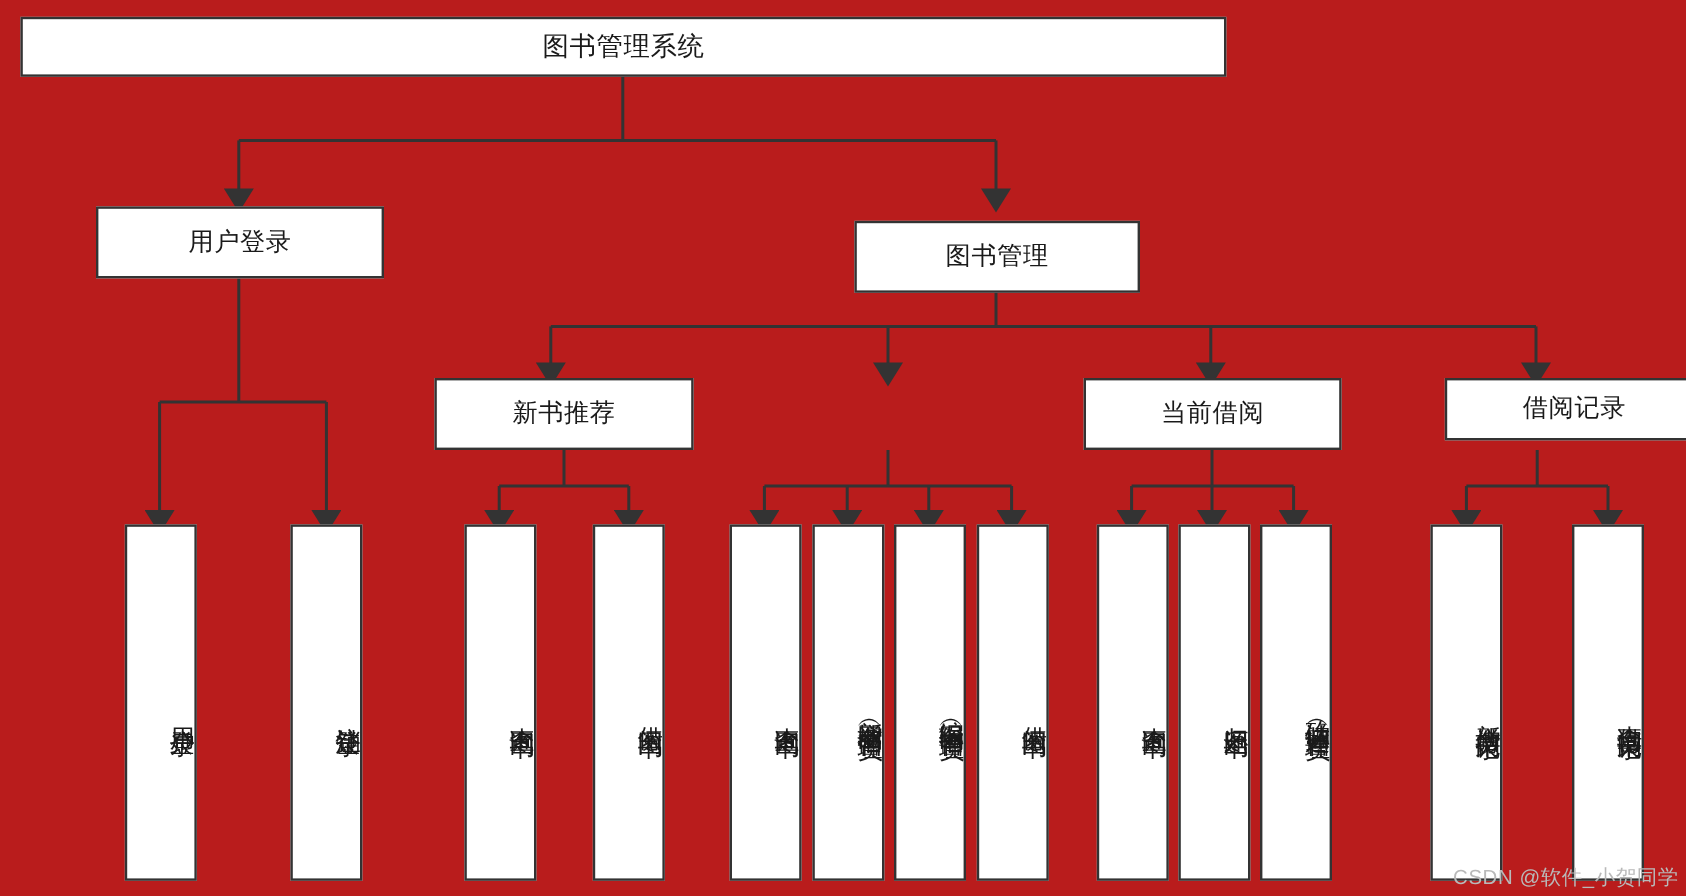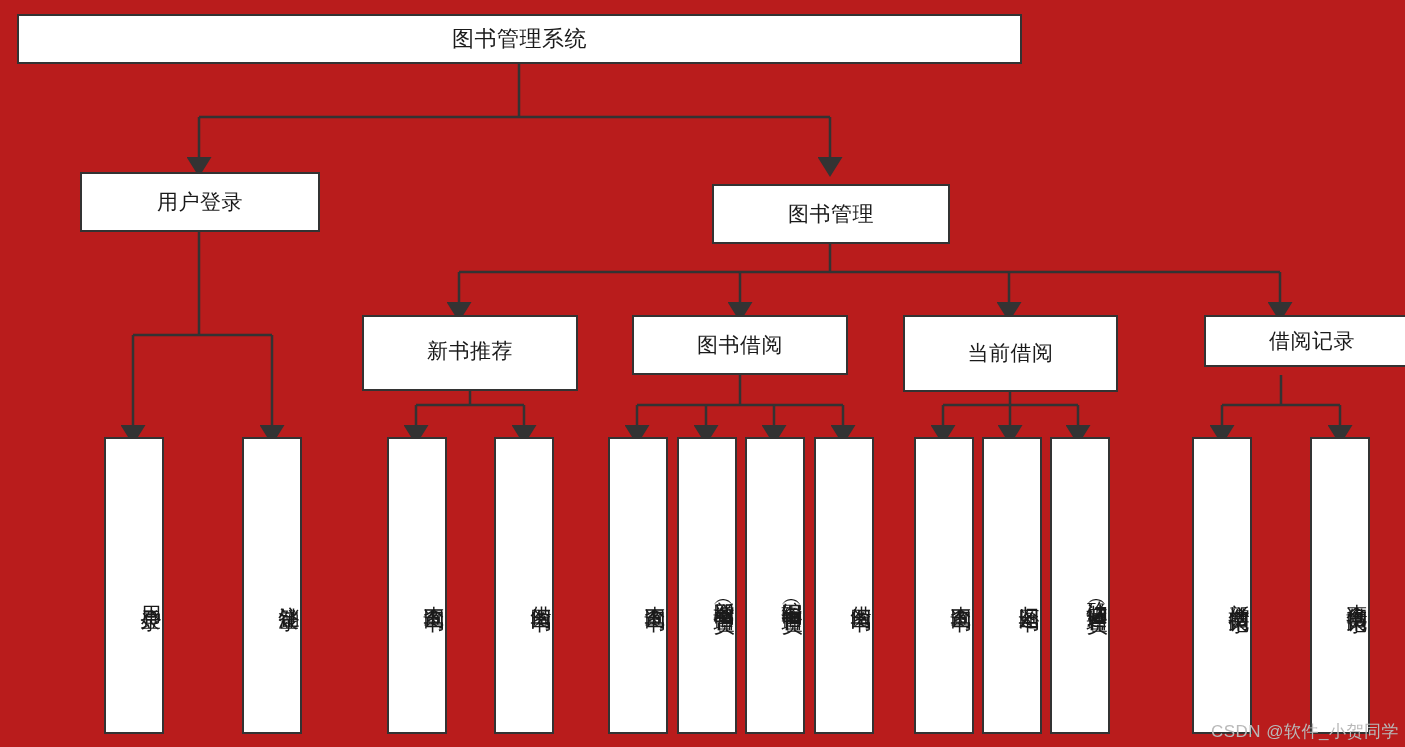--- a/index.html
+++ b/index.html
@@ -131,29 +131,26 @@
   </div>
 
   <div class="node h" style="left:80px; top:172px; width:240px; height:60px;">
     <span class="lbl">用户登录</span>
   </div>
 
   <div class="node h" style="left:712px; top:172px; width:238px; height:60px;margin-top:12px;">
     <span class="lbl">图书管理</span>
   </div>
 
-  <div class="node h" style="left:362px; top:315px; width:216px; height:76px;font-family:Liberation Mono, monospace;">
+  <div class="node h" style="left:362px; top:315px; width:216px; height:60px;">
     <span class="lbl">新书推荐</span>
   </div>
 
-  <div class="node h" style="left:632px; top:315px; width:216px; height:60px;">
-    <span class="lbl">图书借阅</span>
-  </div>
-
-  <div class="node h" style="left:903px; top:315px; width:215px; height:77px;">
+
+  <div class="node h" style="left:903px; top:315px; width:215px; height:60px;">
     <span class="lbl">当前借阅</span>
   </div>
 
   <div class="node h" style="left:1172px; top:315px; width:216px; height:52px;margin-left:32px;">
     <span class="lbl">借阅记录</span>
   </div>
 
   <div class="node v" style="left:104px; top:437px; width:60px; height:297px;">
     <span class="lbl">用户登录</span>
   </div>

